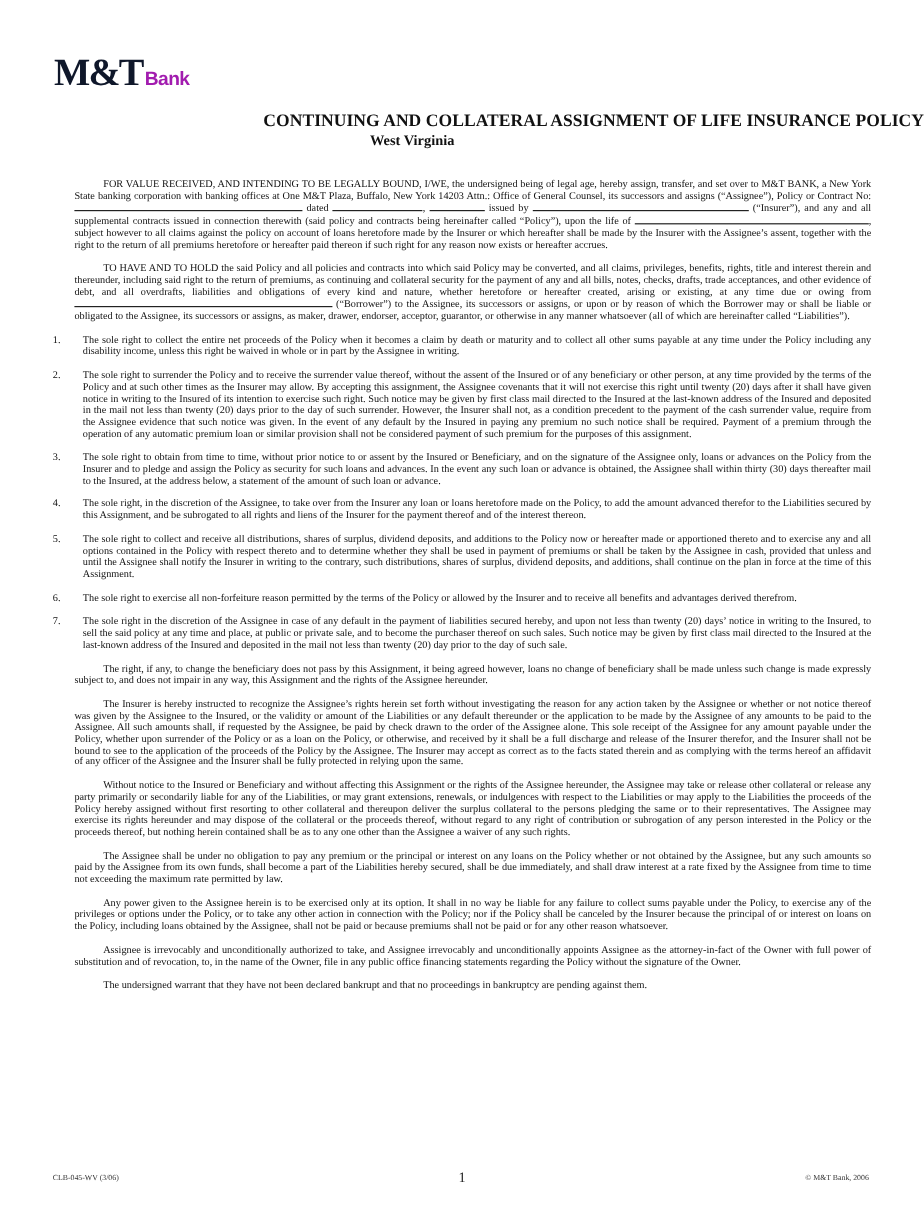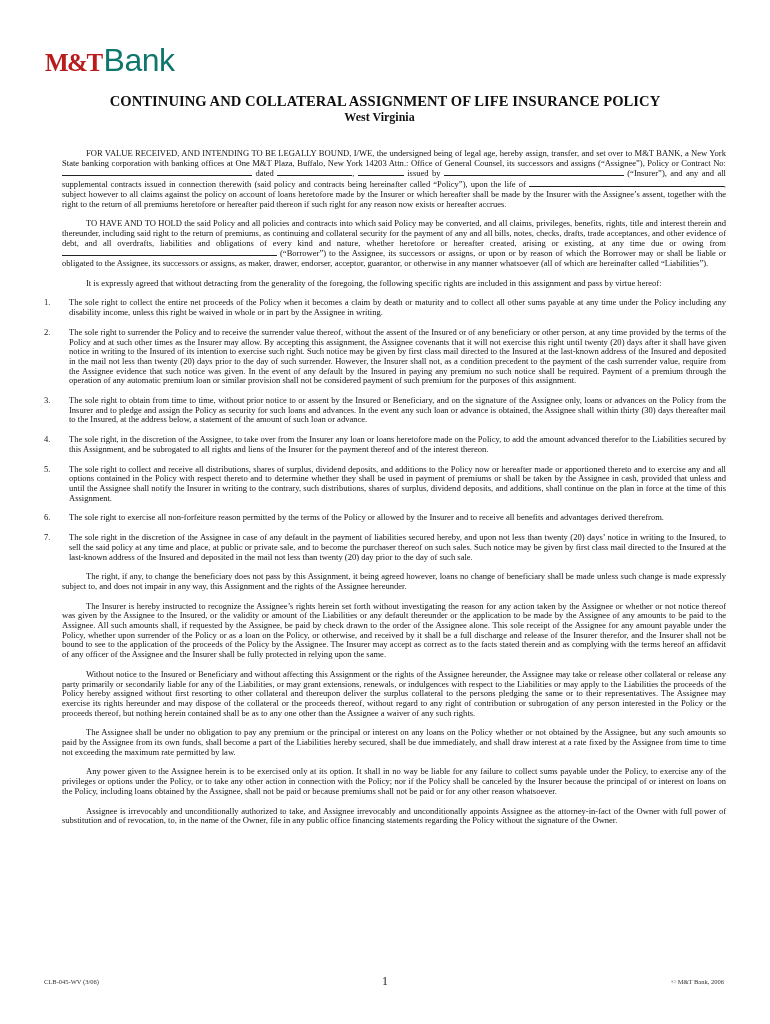--- a/index.html
+++ b/index.html
@@ -1,21 +1,21 @@
 <!DOCTYPE html>
 <html><head>
 <meta charset="utf-8">
 <style>
   html, body { margin: 0; padding: 0; background: #ffffff; }
   body { width: 770px; height: 1024px; position: relative; overflow: hidden; color: #111; font-family: "Liberation Serif", "DejaVu Serif", serif; }
   .logo { position: absolute; left: 45px; top: 42px; height: 30px; display: flex; align-items: baseline; color: #6f6f6f; }
-  .logo .mt { font-family: "Liberation Serif", serif; font-weight: bold; font-size: 25px; letter-spacing: -1.5px; color: #b91c1c; }
-  .logo .bank { font-family: "Liberation Sans", sans-serif; font-size: 32px; font-weight: normal; margin-left: 2px; color: #0f766e; letter-spacing: -0.5px; }
-  .title { position: absolute; left: 0; width: 770px; top: 93px; text-align: center; font-weight: bold; font-size: 14.6px; letter-spacing: 0.05px; }
-  .subtitle { position: absolute; left: 0; width: 687px; top: 110px; text-align: center; font-weight: bold; font-size: 12px; margin-left: 36px; }
+  .logo .mt { font-family: "Liberation Serif", serif; font-weight: bold; font-size: 32px; letter-spacing: -1.5px; color: #0f172a; }
+  .logo .bank { font-family: "Liberation Sans", sans-serif; font-size: 16px; font-weight: bold; margin-left: 2px; color: #a21caf; letter-spacing: -0.5px; }
+  .title { position: absolute; left: 0; width: 770px; top: 93px; text-align: right; font-weight: bold; font-size: 14.6px; letter-spacing: 0.05px; }
+  .subtitle { position: absolute; left: 0; width: 687px; top: 110px; text-align: center; font-weight: bold; font-size: 12px; }
   .content { position: absolute; left: 45px; top: 149px; width: 681px; font-size: 8.55px; line-height: 9.7px; text-align: justify; }
   .para { text-indent: 24px; margin: 0 0 10px 17px; }
   .list-item { position: relative; padding-left: 24px; margin: 0 0 10px 0; }
   .list-item .num { position: absolute; left: -1px; top: 0; }
   .blank { display: inline-block; border-bottom: 0.8px solid #222; height: 7px; vertical-align: baseline; }
   .footer { position: absolute; top: 978px; font-size: 6.5px; color: #333; }
   .footer.left { left: 44px; }
   .footer.center { left: 0; width: 770px; text-align: center; font-size: 12px; top: 974px; color: #222; }
   .footer.right { right: 46px; }
 </style>
@@ -28,33 +28,33 @@
 </div>
 
 <div class="title">CONTINUING AND COLLATERAL ASSIGNMENT OF LIFE INSURANCE POLICY</div>
 <div class="subtitle">West Virginia</div>
 
 <div class="content">
   <p class="para"><span>FOR VALUE RECEIVED, AND INTENDING TO BE LEGALLY BOUND, I/WE, the undersigned being of legal age, hereby assign, transfer, and set over to M&amp;T BANK, a New York State banking corporation with banking offices at One M&amp;T Plaza, Buffalo, New York 14203 Attn.: Office of General Counsel, its successors and assigns (“Assignee”), Policy or Contract No: </span><span class="blank" style="width:190px"></span><span> dated </span><span class="blank" style="width:75px"></span><span>, </span><span class="blank" style="width:46px"></span><span> issued by </span><span class="blank" style="width:180px"></span><span> (“Insurer”), and any and all supplemental contracts issued in connection therewith (said policy and contracts being hereinafter called “Policy”), upon the life of </span><span class="blank" style="width:195px"></span><span>, subject however to all claims against  the policy on account of loans heretofore made by the Insurer or which hereafter shall be made by the Insurer with the Assignee’s assent, together with the right to the return of all premiums heretofore or hereafter paid thereon if such right for any reason now exists or hereafter accrues.</span></p>
 
   <p class="para"><span>TO HAVE AND TO HOLD the said Policy and all policies and contracts into which said Policy may be converted, and all claims, privileges, benefits, rights, title and interest therein and thereunder, including said right to the return of premiums, as continuing and collateral security for the payment of any and all bills, notes, checks, drafts, trade acceptances, and other evidence of debt, and all overdrafts, liabilities and obligations of every kind and nature, whether heretofore or hereafter created, arising or existing, at any time due or owing from </span><span class="blank" style="width:215px"></span><span> (“Borrower”) to the Assignee, its successors or assigns, or upon or by reason of which the Borrower may or shall be liable or obligated to the Assignee, its successors or assigns, as maker, drawer, endorser, acceptor, guarantor, or otherwise in any manner whatsoever (all of which are hereinafter called “Liabilities”).</span></p>
 
-  <p class="para">It is expressly agreed that without detracting from the generality of the foregoing, the following specific rights are included in this assignment and pass by virtue hereof:</p>
 
   <div class="list-item"><span class="num">1.</span><span>The sole right to collect the entire net proceeds of the Policy when it becomes a claim by death or maturity and to collect all other sums payable at any time under the Policy including any disability income, unless this right be waived in whole or in part by the Assignee in writing.</span></div>
   <div class="list-item"><span class="num">2.</span><span>The sole right to surrender the Policy and to receive the surrender value thereof, without the assent of the Insured or of any beneficiary or other person, at any time provided by the terms of the Policy and at such other times as the Insurer may allow.  By accepting this assignment, the Assignee covenants that it will not exercise this right until twenty (20) days after it shall have given notice in writing to the Insured of its intention to exercise such right.  Such notice may be given by first class mail directed to the Insured at the last-known address of the Insured and deposited in the mail not less than twenty (20) days prior to the day of such surrender.  However, the Insurer shall not, as a condition precedent to the payment of the cash surrender value, require from the Assignee evidence that such notice was given.  In the event of any default by the Insured in paying any premium no such notice shall be required.  Payment of a premium through the operation of any automatic premium loan or similar provision shall not be considered payment of such premium for the purposes of this assignment.</span></div>
   <div class="list-item"><span class="num">3.</span><span>The sole right to obtain from time to time, without prior notice to or assent by the Insured or Beneficiary, and on the signature of the Assignee only, loans or advances on the Policy from the Insurer and to pledge and assign the Policy as security for such loans and advances.  In the event any such loan or advance is obtained, the Assignee shall within thirty (30) days thereafter mail to the Insured, at the address below, a statement of the amount of such loan or advance.</span></div>
   <div class="list-item"><span class="num">4.</span><span>The sole right, in the discretion of the Assignee, to take over from the Insurer any loan or loans heretofore made on the Policy, to add the amount advanced therefor to the Liabilities secured by this Assignment, and be subrogated to all rights and liens of the Insurer for the payment thereof and of the interest thereon.</span></div>
   <div class="list-item"><span class="num">5.</span><span>The sole right to collect and receive all distributions, shares of surplus, dividend deposits, and additions to the Policy now or hereafter made or apportioned thereto and to exercise any and all options contained in the Policy with respect thereto and to determine whether they shall be used in payment of premiums or shall be taken by the Assignee in cash, provided that unless and until the Assignee shall notify the Insurer in writing to the contrary, such distributions, shares of surplus, dividend deposits, and additions, shall continue on the plan in force at the time of this Assignment.</span></div>
   <div class="list-item"><span class="num">6.</span><span>The sole right to exercise all non-forfeiture reason permitted by the terms of the Policy or allowed by the Insurer and to receive all benefits and advantages derived therefrom.</span></div>
   <div class="list-item"><span class="num">7.</span><span>The sole right in the discretion of the Assignee in case of any default in the payment of liabilities secured hereby, and upon not less than twenty (20) days’ notice in writing to the Insured, to sell the said policy at any time and place, at public or private sale, and to become the purchaser thereof on such sales.  Such notice may be given by first class mail directed to the Insured at the last-known address of the Insured and deposited in the mail not less than twenty (20) day prior to the day of such sale.</span></div>
 
   <p class="para">The right, if any, to change the beneficiary does not pass by this Assignment, it being agreed however, loans no change of beneficiary shall be made unless such change is made expressly subject to, and does not impair in any way, this Assignment and the rights of the Assignee hereunder.</p>
   <p class="para">The Insurer is hereby instructed to recognize the Assignee’s rights herein set forth without investigating the reason for any action taken by the Assignee or whether or not notice thereof was given by the Assignee to the Insured, or the validity or amount of the Liabilities or any default thereunder or the application to be made by the Assignee of any amounts to be paid to the Assignee.  All such amounts shall, if requested by the Assignee, be paid by check drawn to the order of the Assignee alone.  This sole receipt of the Assignee for any amount payable under the Policy, whether upon surrender of the Policy or as a loan on the Policy, or otherwise, and received by it shall be a full discharge and release of the Insurer therefor, and the Insurer shall not be bound to see to the application of the proceeds of the Policy by the Assignee.  The Insurer may accept as correct as to the facts stated therein and as complying with the terms hereof an affidavit of any officer of the Assignee and the Insurer shall be fully protected in relying upon the same.</p>
   <p class="para">Without notice to the Insured or Beneficiary and without affecting this Assignment or the rights of the Assignee hereunder, the Assignee may take or release other collateral or release any party primarily or secondarily liable for any of the Liabilities, or may grant extensions, renewals, or indulgences with respect to the Liabilities or may apply to the Liabilities the proceeds of the Policy hereby assigned without first resorting to other collateral and thereupon deliver the surplus collateral to the persons pledging the same or to their representatives.  The Assignee may exercise its rights hereunder and may dispose of the collateral or the proceeds thereof, without regard to any right of contribution or subrogation of any person interested in the Policy or the proceeds thereof, but nothing herein contained shall be as to any one other than the Assignee a waiver of any such rights.</p>
   <p class="para">The Assignee shall be under no obligation to pay any premium or the principal or interest on any loans on the Policy whether or not obtained by the Assignee, but any such amounts so paid by the Assignee from its own funds, shall become a part of the Liabilities hereby secured, shall be due immediately, and shall draw interest at a rate fixed by the Assignee from time to time not exceeding the maximum rate permitted by law.</p>
   <p class="para">Any power given to the Assignee herein is to be exercised only at its option.  It shall in no way be liable for any failure to collect sums payable under the Policy, to exercise any of the privileges or options under the Policy, or to take any other action in connection with the Policy; nor if the Policy shall be canceled by the Insurer because the principal of or interest on loans on the Policy, including loans obtained by the Assignee, shall not be paid or because premiums shall not be paid or for any other reason whatsoever.</p>
   <p class="para">Assignee is irrevocably and unconditionally authorized to take, and Assignee irrevocably and unconditionally appoints Assignee as the attorney-in-fact of the Owner with full power of substitution and of revocation, to, in the name of the Owner, file in any public office financing statements regarding the Policy without the signature of the Owner.</p>
+  <p class="para">The undersigned warrant that they have not been declared bankrupt and that no proceedings in bankruptcy are pending against them.</p>
 </div>
 
 <div class="footer left">CLB-045-WV (3/06)</div>
 <div class="footer center">1</div>
 <div class="footer right">© M&amp;T Bank, 2006</div>
 
 </body></html>

